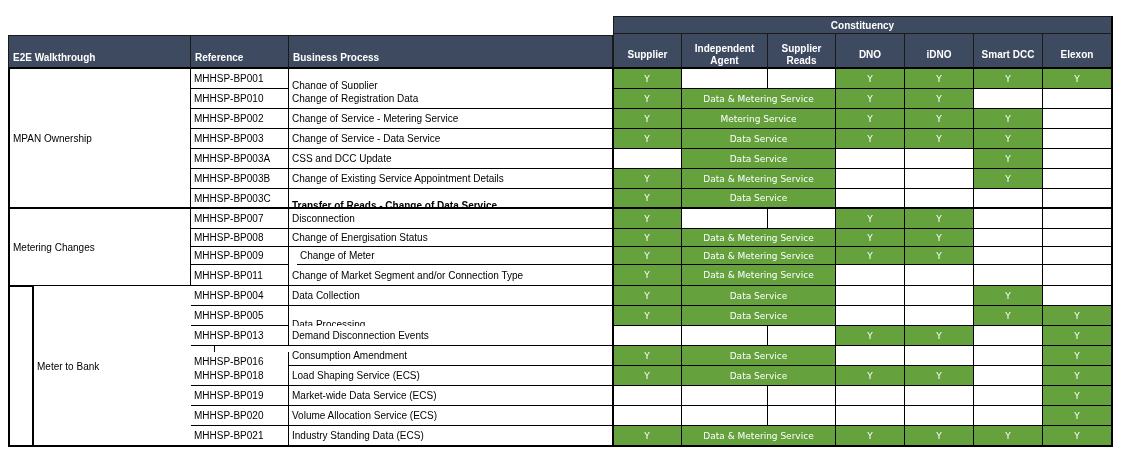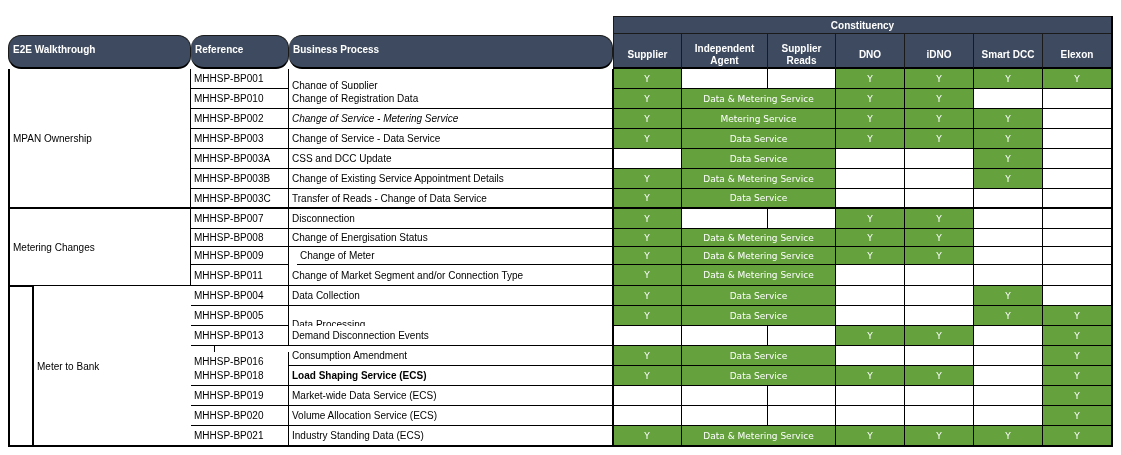--- a/index.html
+++ b/index.html
@@ -5,21 +5,21 @@
   html, body { margin: 0; padding: 0; background: #ffffff; }
   body { width: 1121px; height: 455px; position: relative; overflow: hidden;
          font-family: "Liberation Sans", sans-serif; }
   .abs { position: absolute; box-sizing: border-box; }
   .hdr { background: #3d4a5f; color: #ffffff; font-weight: bold; font-size: 10px; }
   .const-hdr { left: 613px; top: 16px; width: 499px; height: 18px;
                border: 1px solid #1a1a1a; border-bottom: 1px solid #1a1a1a;
                display: flex; align-items: center; justify-content: center; }
   .left-hdr { top: 35px; height: 34px; border-right: 1px solid #1a1a1a;
               border-bottom: 2px solid #000; display: flex; align-items: flex-end;
-              padding: 0 0 12px 4px; border-radius: 13px; }
+              padding: 0 0 4px 4px; }
   .col-hdr { top: 34px; height: 35px; border-right: 1px solid #1a1a1a;
              border-bottom: 2px solid #000; display: flex; align-items: center;
              justify-content: center; text-align: center; line-height: 12px; padding-top: 8px; }
   .cell { font-size: 10px; color: #000; display: flex; align-items: center;
           border-right: 1px solid #000; border-bottom: 1px solid #000; background: #fff; }
   .cell.txt { padding-left: 3px; }
   .cell.g { background: #65a23e; color: #ffffff; justify-content: center;
             font-family: "DejaVu Sans", sans-serif; font-size: 9px; }
   .cell.w { background: #ffffff; }
   .group { font-size: 10px; border-left: 2px solid #000; border-right: 1px solid #000;
@@ -53,21 +53,21 @@
     <div class="abs cell g" style="left: 1043px; top: 69px; width: 69px; height: 20px;">Y</div>
     <div class="abs cell txt" style="left: 191px; top: 89px; width: 98px; height: 20px;">MHHSP-BP010</div>
     <div class="abs cell txt" style="left: 289px; top: 89px; width: 324px; height: 20px;">Change of Registration Data</div>
     <div class="abs cell g" style="left: 613px; top: 89px; width: 69px; height: 20px;">Y</div>
     <div class="abs cell g" style="left: 682px; top: 89px; width: 154px; height: 20px;">Data &amp; Metering Service</div>
     <div class="abs cell g" style="left: 836px; top: 89px; width: 69px; height: 20px;">Y</div>
     <div class="abs cell g" style="left: 905px; top: 89px; width: 69px; height: 20px;">Y</div>
     <div class="abs cell w" style="left: 974px; top: 89px; width: 69px; height: 20px;"></div>
     <div class="abs cell w" style="left: 1043px; top: 89px; width: 69px; height: 20px;"></div>
     <div class="abs cell txt" style="left: 191px; top: 109px; width: 98px; height: 20px;">MHHSP-BP002</div>
-    <div class="abs cell txt" style="left: 289px; top: 109px; width: 324px; height: 20px; font-style: italic;">Change of Service - Metering Service</div>
+    <div class="abs cell txt" style="left: 289px; top: 109px; width: 324px; height: 20px;">Change of Service - Metering Service</div>
     <div class="abs cell g" style="left: 613px; top: 109px; width: 69px; height: 20px;">Y</div>
     <div class="abs cell g" style="left: 682px; top: 109px; width: 154px; height: 20px;">Metering Service</div>
     <div class="abs cell g" style="left: 836px; top: 109px; width: 69px; height: 20px;">Y</div>
     <div class="abs cell g" style="left: 905px; top: 109px; width: 69px; height: 20px;">Y</div>
     <div class="abs cell g" style="left: 974px; top: 109px; width: 69px; height: 20px;">Y</div>
     <div class="abs cell w" style="left: 1043px; top: 109px; width: 69px; height: 20px;"></div>
     <div class="abs cell txt" style="left: 191px; top: 129px; width: 98px; height: 20px;">MHHSP-BP003</div>
     <div class="abs cell txt" style="left: 289px; top: 129px; width: 324px; height: 20px;">Change of Service - Data Service</div>
     <div class="abs cell g" style="left: 613px; top: 129px; width: 69px; height: 20px;">Y</div>
     <div class="abs cell g" style="left: 682px; top: 129px; width: 154px; height: 20px;">Data Service</div>
@@ -85,21 +85,21 @@
     <div class="abs cell w" style="left: 1043px; top: 149px; width: 69px; height: 20px;"></div>
     <div class="abs cell txt" style="left: 191px; top: 169px; width: 98px; height: 20px;">MHHSP-BP003B</div>
     <div class="abs cell txt" style="left: 289px; top: 169px; width: 324px; height: 20px;">Change of Existing Service Appointment Details</div>
     <div class="abs cell g" style="left: 613px; top: 169px; width: 69px; height: 20px;">Y</div>
     <div class="abs cell g" style="left: 682px; top: 169px; width: 154px; height: 20px;">Data &amp; Metering Service</div>
     <div class="abs cell w" style="left: 836px; top: 169px; width: 69px; height: 20px;"></div>
     <div class="abs cell w" style="left: 905px; top: 169px; width: 69px; height: 20px;"></div>
     <div class="abs cell g" style="left: 974px; top: 169px; width: 69px; height: 20px;">Y</div>
     <div class="abs cell w" style="left: 1043px; top: 169px; width: 69px; height: 20px;"></div>
     <div class="abs cell txt" style="left: 191px; top: 189px; width: 98px; height: 19px;">MHHSP-BP003C</div>
-    <div class="abs cell txt" style="left: 289px; top: 189px; width: 324px; height: 19px;">Transfer of Reads - Change of Data Service</div>
+    <div class="abs cell txt" style="left: 289px; top: 196px; width: 324px; height: 19px; font-weight: bold;">Transfer of Reads - Change of Data Service</div>
     <div class="abs cell g" style="left: 613px; top: 189px; width: 69px; height: 19px;">Y</div>
     <div class="abs cell g" style="left: 682px; top: 189px; width: 154px; height: 19px;">Data Service</div>
     <div class="abs cell w" style="left: 836px; top: 189px; width: 69px; height: 19px;"></div>
     <div class="abs cell w" style="left: 905px; top: 189px; width: 69px; height: 19px;"></div>
     <div class="abs cell w" style="left: 974px; top: 189px; width: 69px; height: 19px;"></div>
     <div class="abs cell w" style="left: 1043px; top: 189px; width: 69px; height: 19px;"></div>
     <div class="abs thick" style="left: 8px; top: 207px; width: 1105px; height: 2px;"></div>
     <div class="abs group" style="left: 8px; top: 209px; width: 183px; height: 77px;">Metering Changes</div>
     <div class="abs cell txt" style="left: 191px; top: 209px; width: 98px; height: 20px;">MHHSP-BP007</div>
     <div class="abs cell txt" style="left: 289px; top: 209px; width: 324px; height: 20px;">Disconnection</div>
@@ -163,21 +163,21 @@
     <div class="abs cell g" style="left: 1043px; top: 326px; width: 69px; height: 20px;">Y</div>
     <div class="abs cell txt" style="left: 191px; top: 352px; width: 98px; height: 20px; text-decoration: underline;">MHHSP-BP016</div>
     <div class="abs cell txt" style="left: 289px; top: 346px; width: 324px; height: 20px;">Consumption Amendment</div>
     <div class="abs cell g" style="left: 613px; top: 346px; width: 69px; height: 20px;">Y</div>
     <div class="abs cell g" style="left: 682px; top: 346px; width: 154px; height: 20px;">Data Service</div>
     <div class="abs cell w" style="left: 836px; top: 346px; width: 69px; height: 20px;"></div>
     <div class="abs cell w" style="left: 905px; top: 346px; width: 69px; height: 20px;"></div>
     <div class="abs cell w" style="left: 974px; top: 346px; width: 69px; height: 20px;"></div>
     <div class="abs cell g" style="left: 1043px; top: 346px; width: 69px; height: 20px;">Y</div>
     <div class="abs cell txt" style="left: 191px; top: 366px; width: 98px; height: 20px;">MHHSP-BP018</div>
-    <div class="abs cell txt" style="left: 289px; top: 366px; width: 324px; height: 20px; font-weight: bold;">Load Shaping Service (ECS)</div>
+    <div class="abs cell txt" style="left: 289px; top: 366px; width: 324px; height: 20px;">Load Shaping Service (ECS)</div>
     <div class="abs cell g" style="left: 613px; top: 366px; width: 69px; height: 20px;">Y</div>
     <div class="abs cell g" style="left: 682px; top: 366px; width: 154px; height: 20px;">Data Service</div>
     <div class="abs cell g" style="left: 836px; top: 366px; width: 69px; height: 20px;">Y</div>
     <div class="abs cell g" style="left: 905px; top: 366px; width: 69px; height: 20px;">Y</div>
     <div class="abs cell w" style="left: 974px; top: 366px; width: 69px; height: 20px;"></div>
     <div class="abs cell g" style="left: 1043px; top: 366px; width: 69px; height: 20px;">Y</div>
     <div class="abs cell txt" style="left: 191px; top: 386px; width: 98px; height: 20px;">MHHSP-BP019</div>
     <div class="abs cell txt" style="left: 289px; top: 386px; width: 324px; height: 20px;">Market-wide Data Service (ECS)</div>
     <div class="abs cell w" style="left: 613px; top: 386px; width: 69px; height: 20px;"></div>
     <div class="abs cell w" style="left: 682px; top: 386px; width: 86px; height: 20px;"></div>

